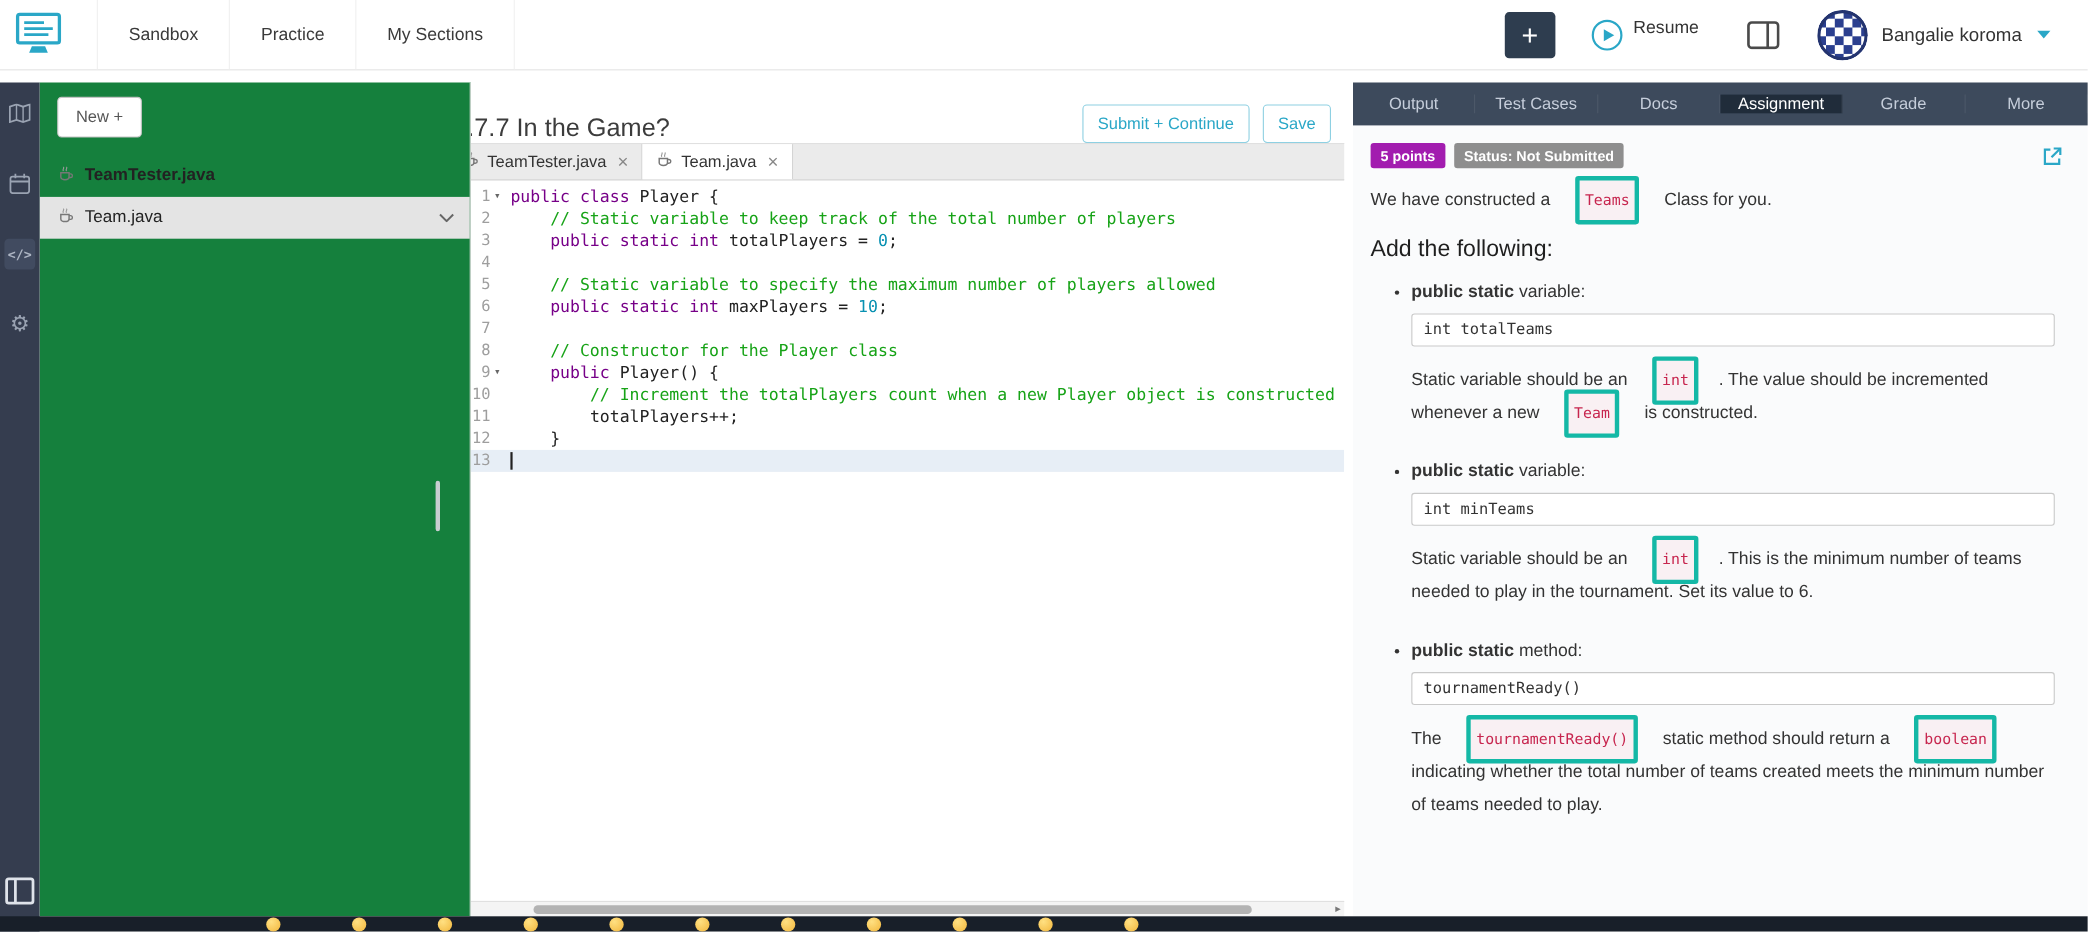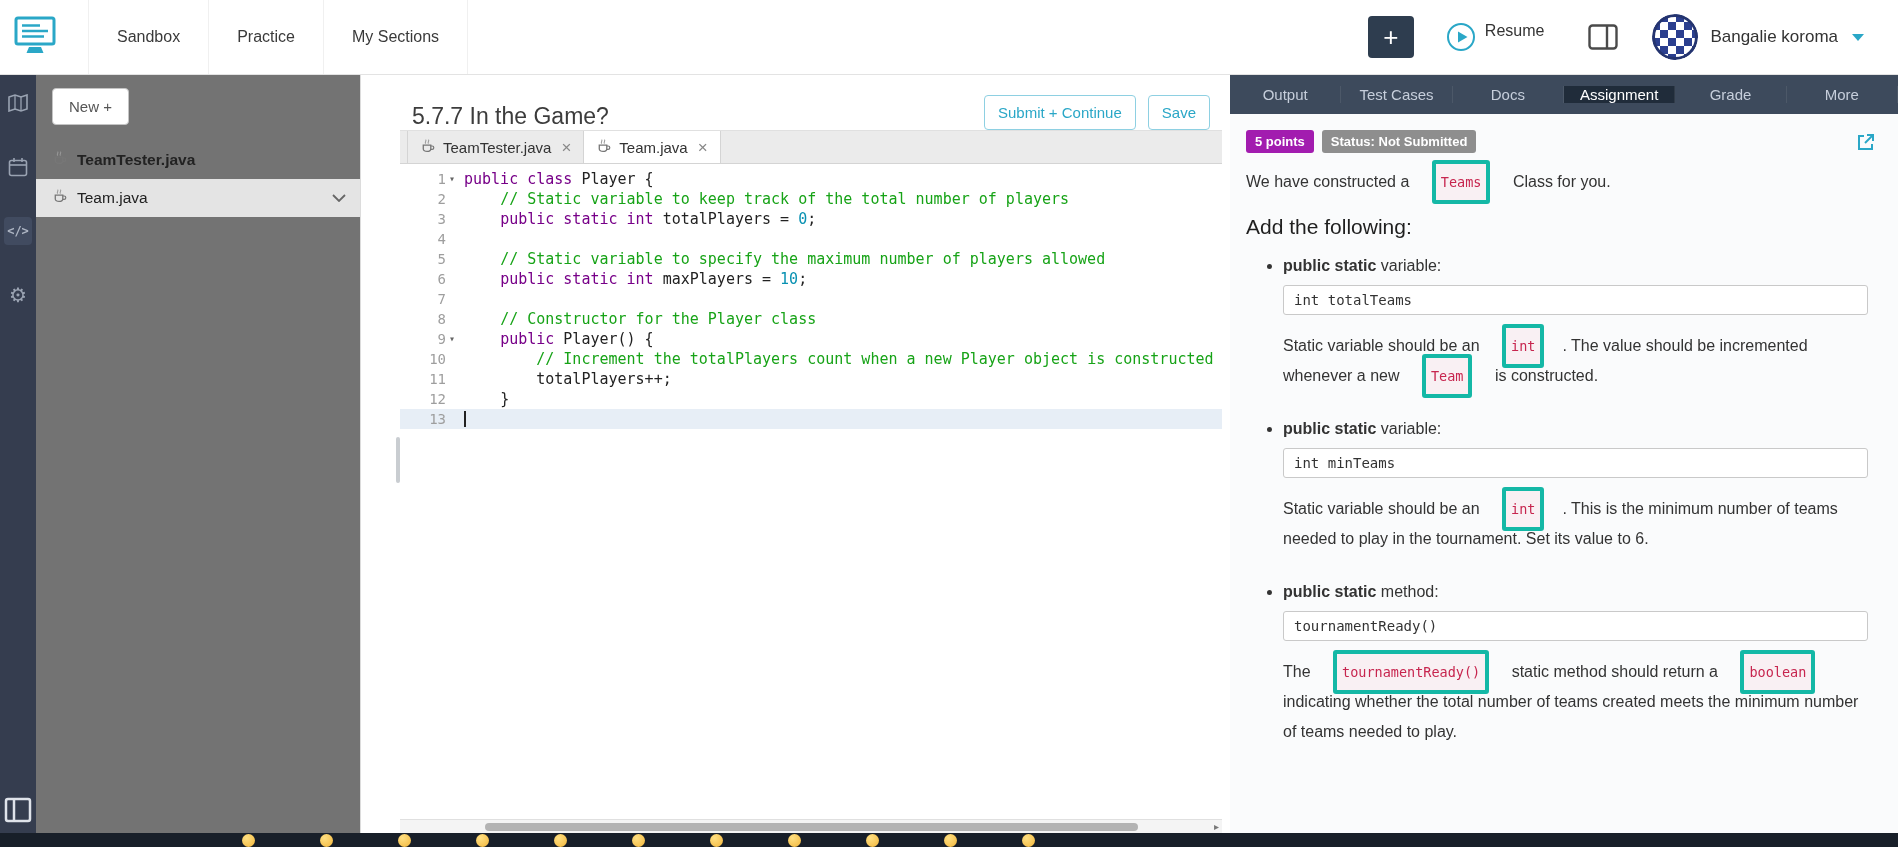--- a/index.html
+++ b/index.html
@@ -1,20 +1,20 @@
 <!DOCTYPE html>
 <html><head>
 <meta charset="utf-8">
 <style>
   *{box-sizing:border-box;margin:0;padding:0}
   html,body{width:1898px;height:847px;overflow:hidden}
   body{font-family:"Liberation Sans",sans-serif;background:#fff;position:relative;color:#333}
 
   
-  .navbar{position:absolute;top:0;left:0;right:0;height:75px;background:#fff;border-bottom:1px solid #e3e3e3;display:flex;align-items:center;z-index:30}
+  .navbar{position:absolute;top:0;left:0;right:0;height:64px;background:#fff;border-bottom:1px solid #e3e3e3;display:flex;align-items:center;z-index:30}
   .logo-box{width:70px;height:74px;display:flex;align-items:center;justify-content:center;cursor:pointer}
   .nav-links{display:flex;height:100%;margin-left:18px}
   .nav-link{padding:0 28px;display:flex;align-items:center;font-size:16px;color:#3a3a3a;border-left:1px solid #f0f0f0;cursor:pointer}
   .nav-link:last-child{border-right:1px solid #f0f0f0}
   .nav-right{margin-left:auto;display:flex;align-items:center;padding-right:34px}
   .add-btn{width:46px;height:42px;background:#2e3d4f;border:none;border-radius:4px;color:#fff;font-size:26px;line-height:1;cursor:pointer}
   .resume{display:flex;gap:9px;font-size:16px;color:#333;margin-left:32px;cursor:pointer}
   .window-icon{margin:0 34px 0 44px;cursor:pointer;display:flex}
   .avatar{width:46px;height:46px;border-radius:50%;overflow:hidden;cursor:pointer;flex:0 0 auto}
   .username{margin-left:12px;font-size:17px;color:#333}
@@ -22,21 +22,21 @@
 
   
   .rail{position:absolute;top:75px;left:0;bottom:0;width:36px;background:#353d4f;display:flex;flex-direction:column;align-items:center;padding-top:14px;gap:36px;z-index:5}
   .rail-icon{width:28px;height:28px;display:flex;align-items:center;justify-content:center;color:#9aa3b2;cursor:pointer;border-radius:4px}
   .rail-icon.active{background:#414b60}
   .rail-icon .code-glyph{font-family:"DejaVu Sans Mono",monospace;font-size:12px;font-weight:bold;color:#aeb6c4}
   .rail-icon .gear-glyph{font-size:20px;line-height:1}
   .rail-bottom{position:absolute;bottom:24px;left:0;width:36px;display:flex;justify-content:center;cursor:pointer}
 
   
-  .sidebar{position:absolute;left:36px;top:75px;width:325px;bottom:14px;background:#737373;border-right:1px solid #dcdcdc;z-index:4}
+  .sidebar{position:absolute;left:36px;top:75px;width:392px;bottom:14px;background:#15803d;border-right:1px solid #dcdcdc;z-index:4}
   .new-btn{margin:13px 0 0 16px;padding:9px 16px;font-size:15px;color:#555;background:#fff;border:1px solid #c4c4c4;border-radius:4px;cursor:pointer;font-family:inherit}
   .file-list{margin-top:16px}
   .file-row{height:38px;display:flex;align-items:center;padding:0 14px 0 16px;gap:10px;font-size:15.5px;color:#222;cursor:pointer}
   .file-row.bold{font-weight:bold}
   .file-row.selected{background:#e4e4e4}
   .file-row .chev{margin-left:auto;display:flex}
   .resize-handle{position:absolute;left:396px;top:437px;width:4px;height:46px;background:#c9cdd1;border-radius:2px;z-index:6;cursor:col-resize}
 
   
   .editor{position:absolute;left:400px;top:75px;width:822px;bottom:14px;background:#fff;display:flex;flex-direction:column}

